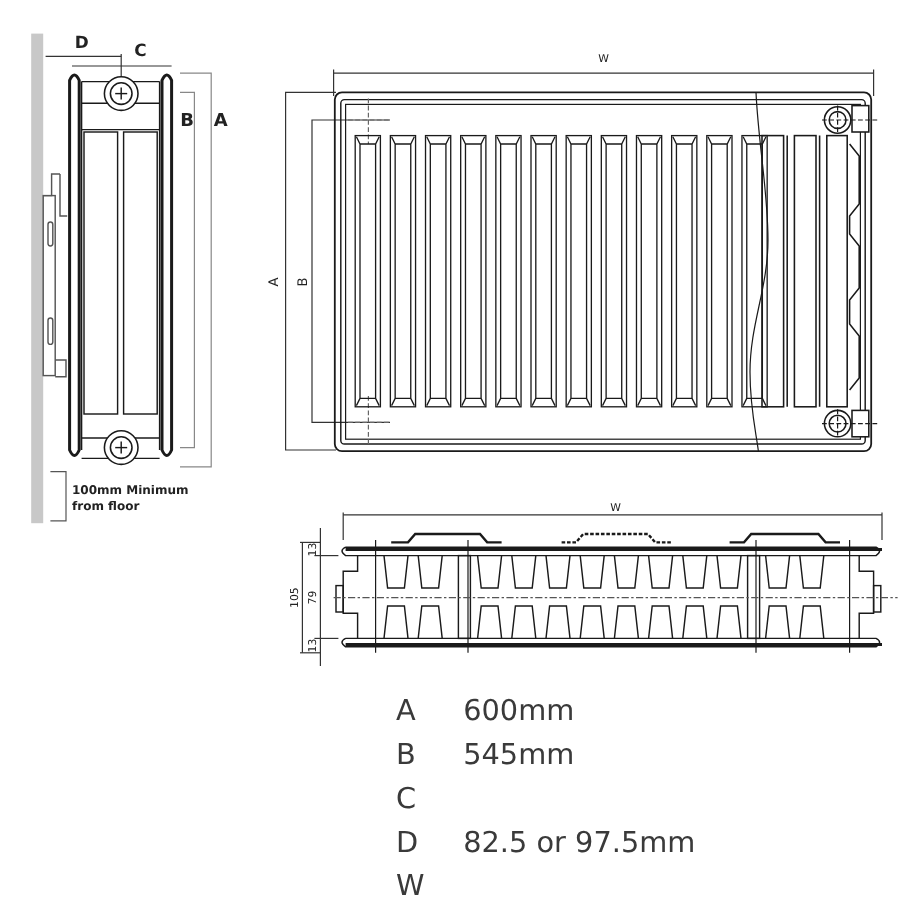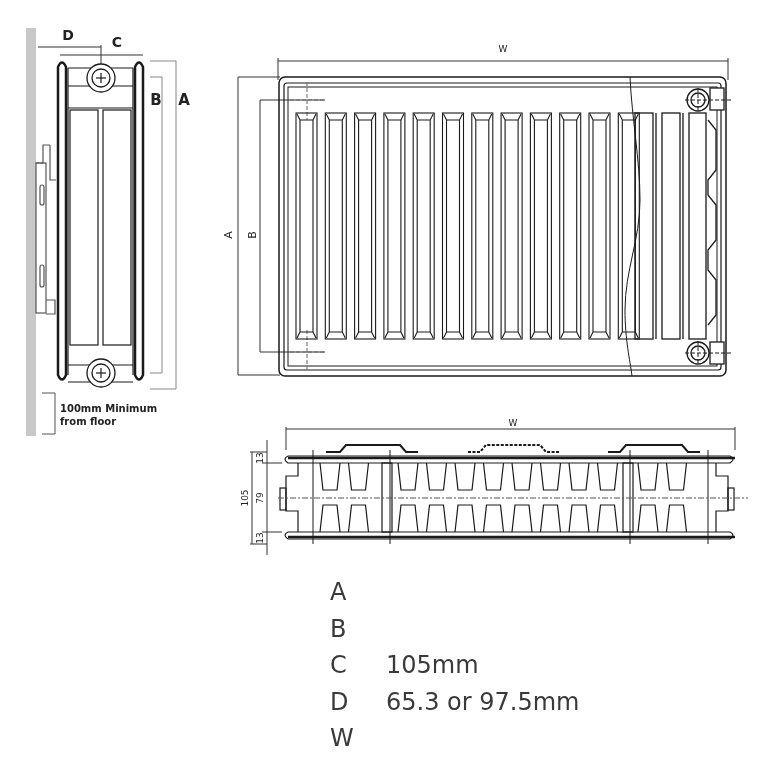--- a/index.html
+++ b/index.html
@@ -226,28 +226,29 @@
     <text x="18" y="88" font-size="9" text-anchor="middle" fill="#222" transform="rotate(-90 18 88)">105</text>
     <text x="33" y="48" font-size="9" text-anchor="middle" fill="#222" transform="rotate(-90 33 48)">13</text>
     <text x="33" y="88" font-size="9" text-anchor="middle" fill="#222" transform="rotate(-90 33 88)">79</text>
     <text x="33" y="128" font-size="9" text-anchor="middle" fill="#222" transform="rotate(-90 33 128)">13</text>
   </svg>
 </div>
 
 <div class="spec-table">
   <div class="spec-row">
     <span class="spec-key">A</span>
+    <span class="spec-val">600mm</span>
   </div>
   <div class="spec-row">
     <span class="spec-key">B</span>
+    <span class="spec-val">545mm</span>
   </div>
   <div class="spec-row">
     <span class="spec-key">C</span>
-    <span class="spec-val">105mm</span>
   </div>
   <div class="spec-row">
     <span class="spec-key">D</span>
-    <span class="spec-val">65.3 or 97.5mm</span>
+    <span class="spec-val">82.5 or 97.5mm</span>
   </div>
   <div class="spec-row">
     <span class="spec-key">W</span>
   </div>
 </div>
 
 </body></html>

